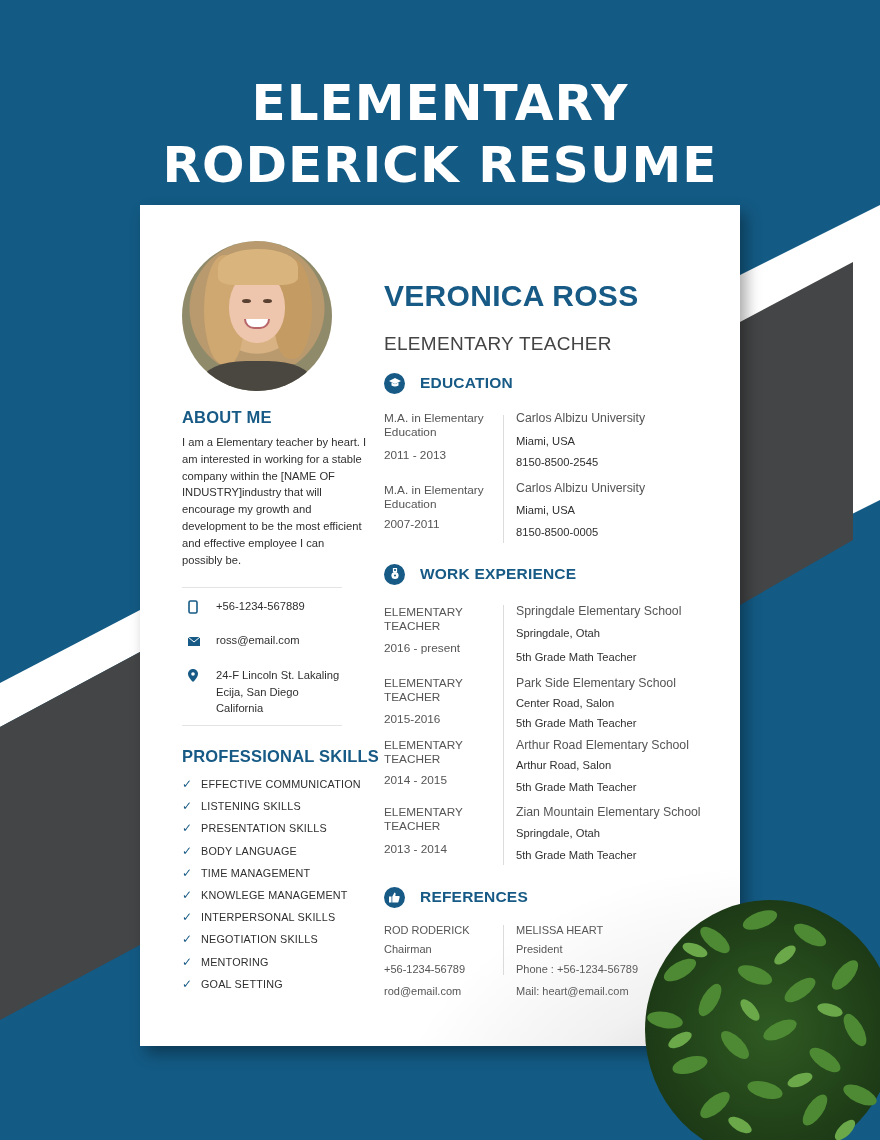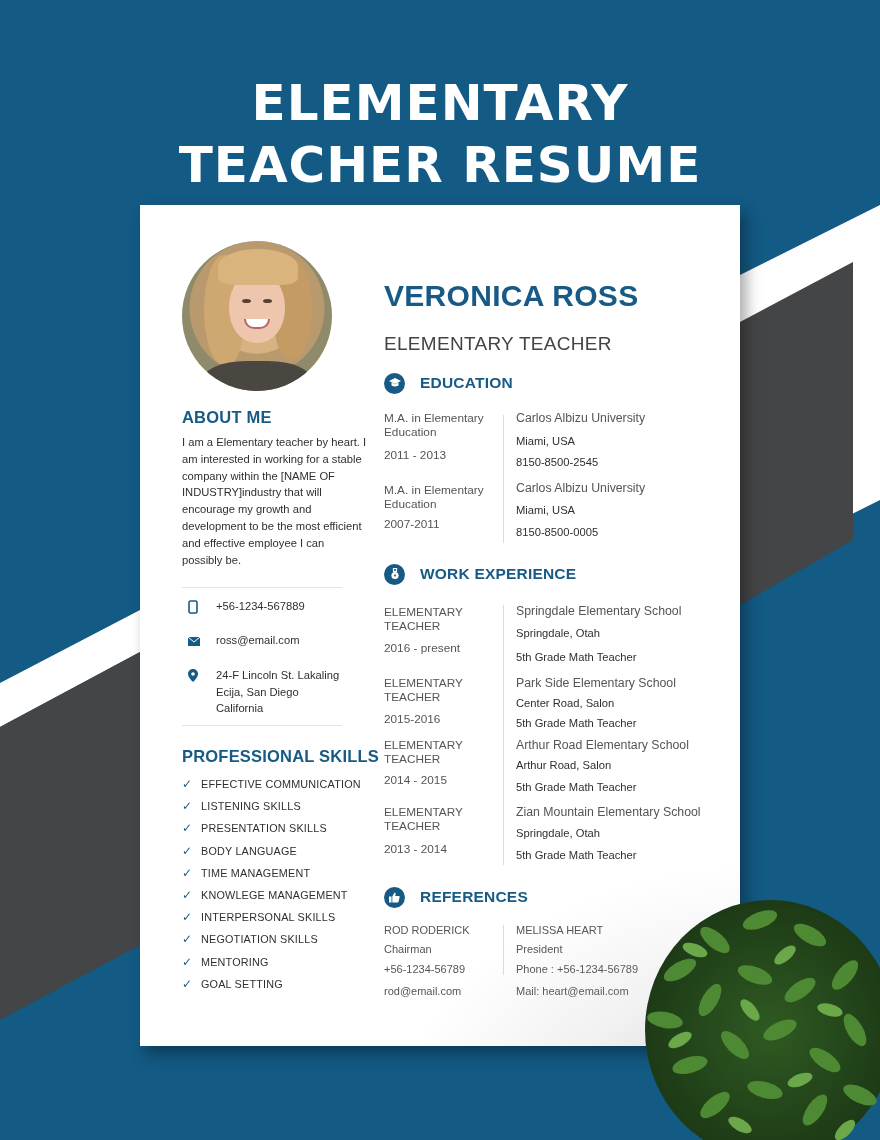--- a/index.html
+++ b/index.html
@@ -84,21 +84,21 @@
     <polygon points="740,322 853,262 853,540 740,605" fill="#444546"></polygon>
 
     <polygon points="0,683 140,610 140,652 0,727" fill="#ffffff"></polygon>
 
     <polygon points="0,727 140,652 140,945 0,1020" fill="#444546"></polygon>
   </svg>
 </div>
 
 <div class="page-title">
   <div>ELEMENTARY</div>
-  <div>TEACHER RESUME</div>
+  <div>RODERICK RESUME</div>
 </div>
 
 <div class="paper">
 
   <div class="photo">
     <div class="hair-l"></div>
     <div class="hair-r"></div>
     <div class="shirt"></div>
     <div class="face"></div>
     <div class="hair-top"></div>

